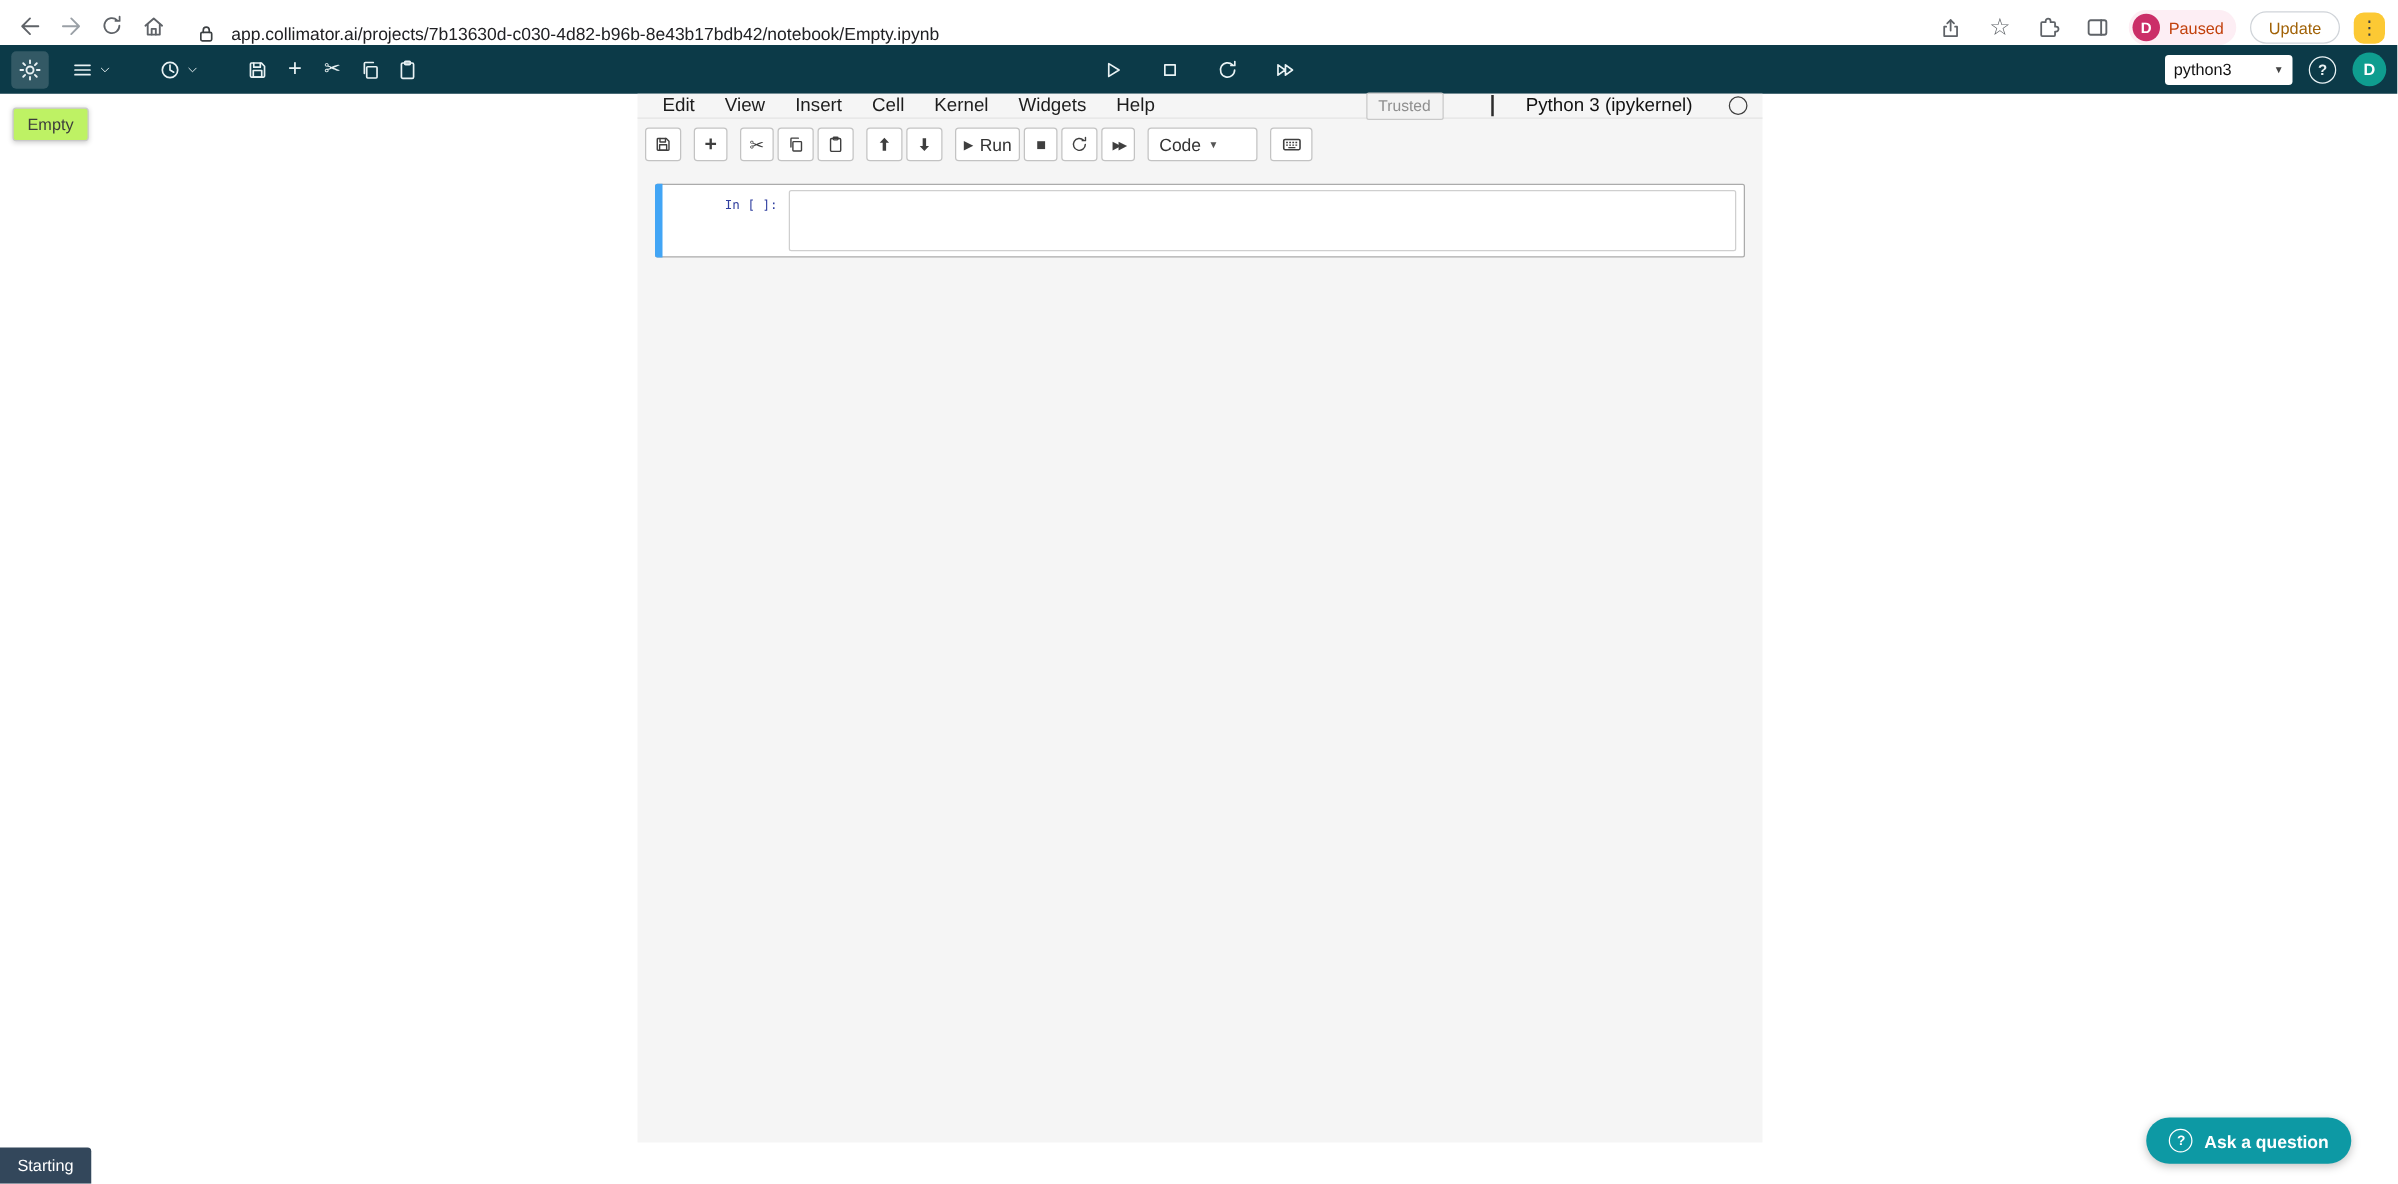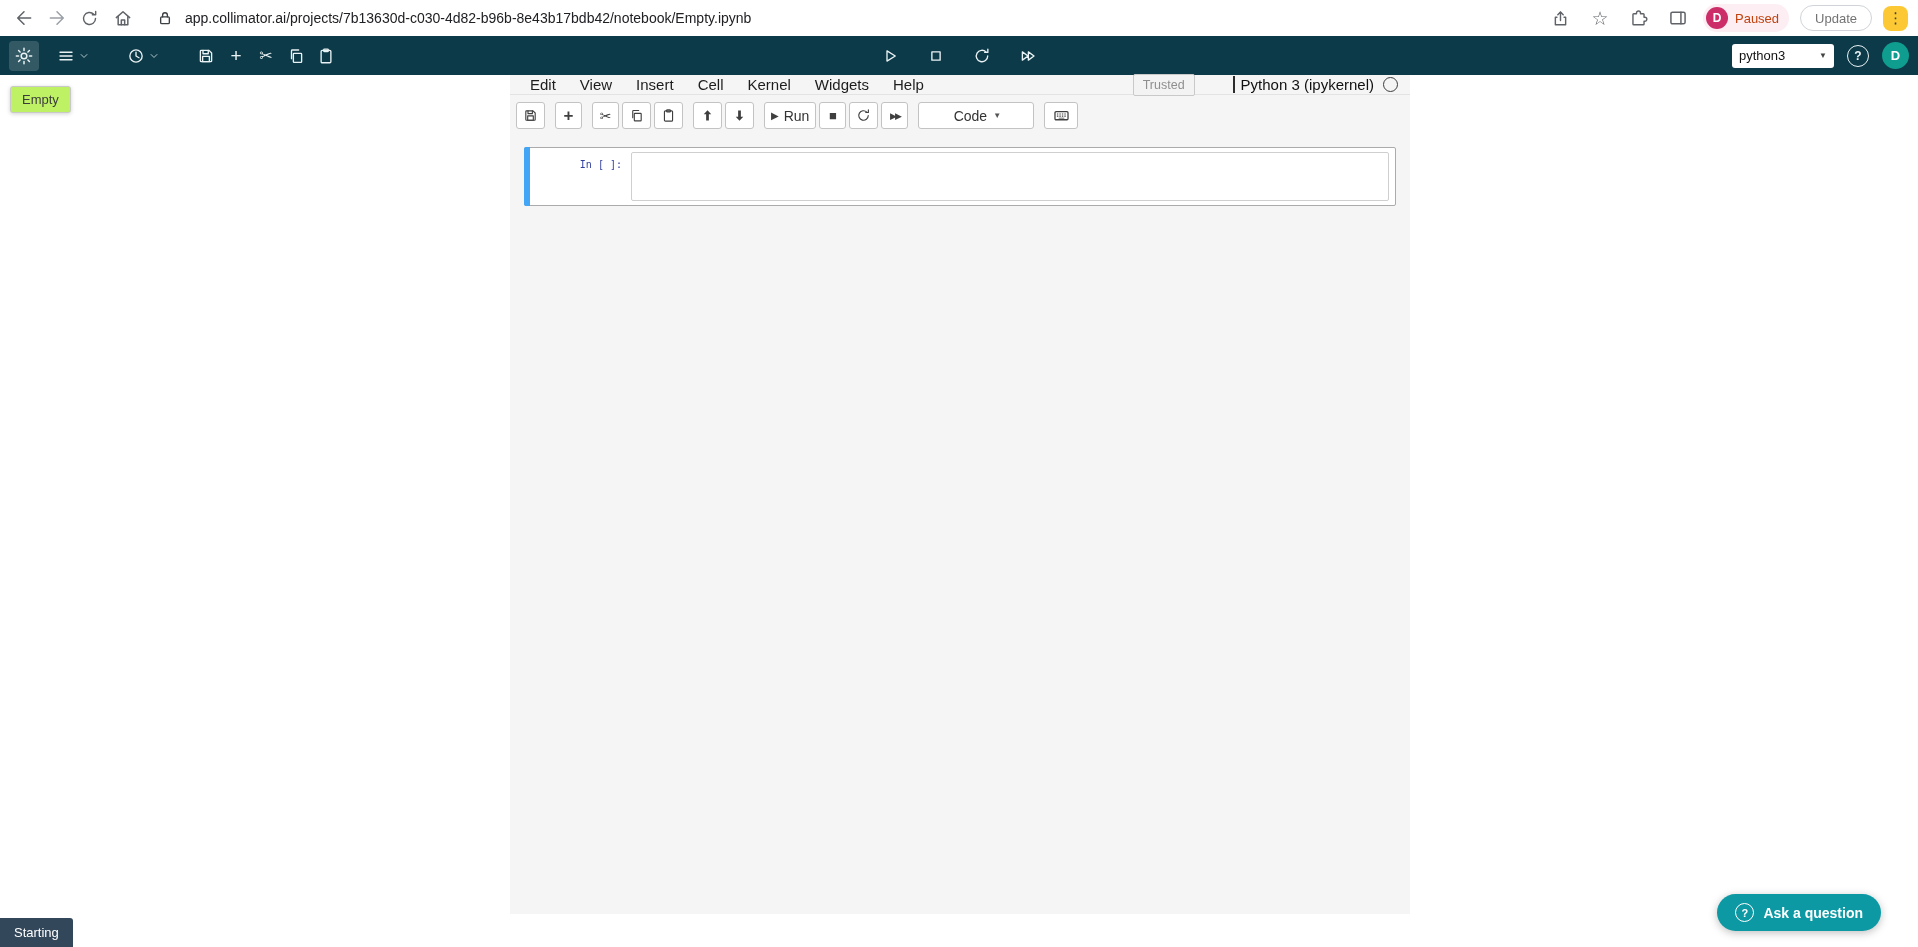--- a/index.html
+++ b/index.html
@@ -6,37 +6,37 @@
   html,body { width: 1918px; height: 947px; }
   body {
     position: relative; overflow: hidden; background: #ffffff;
     font-family: "Liberation Sans", sans-serif; color: #202124;
   }
   svg.ic { display: block; fill: none; stroke: currentColor; stroke-width: 1.8;
            stroke-linecap: round; stroke-linejoin: round; }
 
   
   .browser-bar { position: absolute; left: 0; top: 0; right: 0; height: 36px;
-    background: #fff; display: flex; align-items: center; padding: 0 8px; gap: 2px; }
+    background: #fff; display: flex; align-items: flex-end; padding: 0 8px; gap: 2px; }
   .nav-btn { width: 31px; height: 31px; border-radius: 50%; display: flex;
     align-items: center; justify-content: center; color: #5f6368; flex: none; }
   .nav-btn.disabled { color: #9aa0a6; }
   .addr { display: flex; align-items: center; gap: 11px; margin-left: 16px; flex: 1; min-width: 0; }
   .addr .url { font-size: 14px; color: #202124; white-space: nowrap; }
   .site-info { color: #3c4043; display: flex; }
   .browser-right { margin-left: auto; display: flex; align-items: center; gap: 11px; padding-right: 2px; }
   .br-ic { color: #5f6368; display: flex; align-items: center; justify-content: center; width: 28px; height: 28px; }
   .star-glyph { font-size: 19px; line-height: 1; }
   .profile-chip { display: flex; align-items: center; gap: 7px; background: #fdeef4;
     border-radius: 15px; padding: 3px 10px 3px 3px; }
   .profile-avatar { width: 22px; height: 22px; border-radius: 50%; background: #cb2e68;
     color: #fff; font-size: 12px; font-weight: bold; display: flex; align-items: center; justify-content: center; }
   .paused-label { color: #c2410c; font-size: 13px; }
   .update-btn { height: 26px; padding: 0 14px; border: 1px solid #d0d4d9; border-radius: 13px;
-    background: #fff; font-size: 13px; color: #737373; display: flex; align-items: center; }
+    background: #fff; font-size: 13px; color: #a16207; display: flex; align-items: center; }
   .menu-dots { width: 25px; height: 25px; border-radius: 8px; background: #fcc934;
     color: #3c4043; font-size: 15px; display: flex; align-items: center; justify-content: center; }
 
   
   .app-toolbar { position: absolute; left: 0; top: 36px; right: 0; height: 39px;
     background: #0c3a48; display: flex; align-items: center; padding: 0 9px; color: #e9f2f4; }
   .logo-btn { width: 30px; height: 30px; border-radius: 4px; background: rgba(255,255,255,.16);
     display: flex; align-items: center; justify-content: center; margin-right: 12px; flex: none; }
   .tb-btn { height: 30px; min-width: 30px; display: flex; align-items: center; justify-content: center;
     gap: 4px; padding: 0 6px; border-radius: 4px; color: #e9f2f4; flex: none; }
@@ -60,36 +60,36 @@
 
   
   .notebook { position: absolute; left: 510px; top: 75px; width: 900px; height: 839px; background: #f5f5f5; }
   .nb-menubar { height: 20px; display: flex; align-items: center; padding: 0 12px 0 8px;
     border-bottom: 1px solid #e3e3e3; }
   .menu-item { padding: 0 12px; font-size: 15px; color: #1d1d1d; height: 100%;
     display: flex; align-items: center; }
   .menu-right { margin-left: auto; display: flex; align-items: center; }
   .trusted { border: 1px solid #c9c9c9; background: #f3f3f3; color: #8f8f8f; font-size: 12.5px;
     padding: 3px 9px; border-radius: 2px; }
-  .kernel-group { display: flex; align-items: center; gap: 6px; margin-left: 38px; }
+  .kernel-group { display: flex; align-items: center; gap: 26px; margin-left: 38px; }
   .kernel-sep { width: 2px; height: 17px; background: #2c2c2c; }
   .kernel-name { font-size: 15px; color: #111; }
   .kernel-status { width: 15px; height: 15px; border: 1.8px solid #3d3d3d; border-radius: 50%; margin-left: 3px; }
 
   .nb-toolbar { display: flex; align-items: center; padding: 7px 6px; gap: 10px; }
   .btn-group { display: flex; gap: 3px; }
   .nb-btn { min-width: 27px; height: 27px; background: #fff; border: 1px solid #c3c3c3; border-radius: 3px;
     display: flex; align-items: center; justify-content: center; gap: 5px; color: #3f3f3f;
     font-size: 13px; padding: 0 6px; }
   .nb-btn .g-play { font-size: 10px; }
   .nb-btn .g-stop { font-size: 13px; }
   .nb-btn .g-ff { font-size: 9px; letter-spacing: -2px; }
   .run-label { font-size: 14px; color: #333; }
-  .cell-type-select { width: 116px; height: 27px; background: #fff; border: 1px solid #c3c3c3;
-    border-radius: 3px; display: flex; align-items: center; justify-content: center;
+  .cell-type-select { width: 88px; height: 27px; background: #fff; border: 1px solid #c3c3c3;
+    border-radius: 3px; display: flex; align-items: center; justify-content: flex-start;
     padding-left: 8px; font-size: 14px; color: #333; }
   .cell-type-select .arrow-box { width: 20px; height: 100%; display: flex; align-items: center;
     justify-content: center; font-size: 8px; color: #555; }
 
   .nb-body { padding: 11px 14px 0 14px; }
   .cell { position: relative; background: #fff; border: 1px solid #ababab; border-radius: 2px;
     display: flex; align-items: flex-start; }
   .cell-bar { position: absolute; left: -1px; top: -1px; bottom: -1px; width: 6px;
     background: #42a5f5; border-radius: 2px 0 0 2px; }
   .prompt { width: 106px; flex: none; text-align: right; padding: 11px 9px 0 0;

